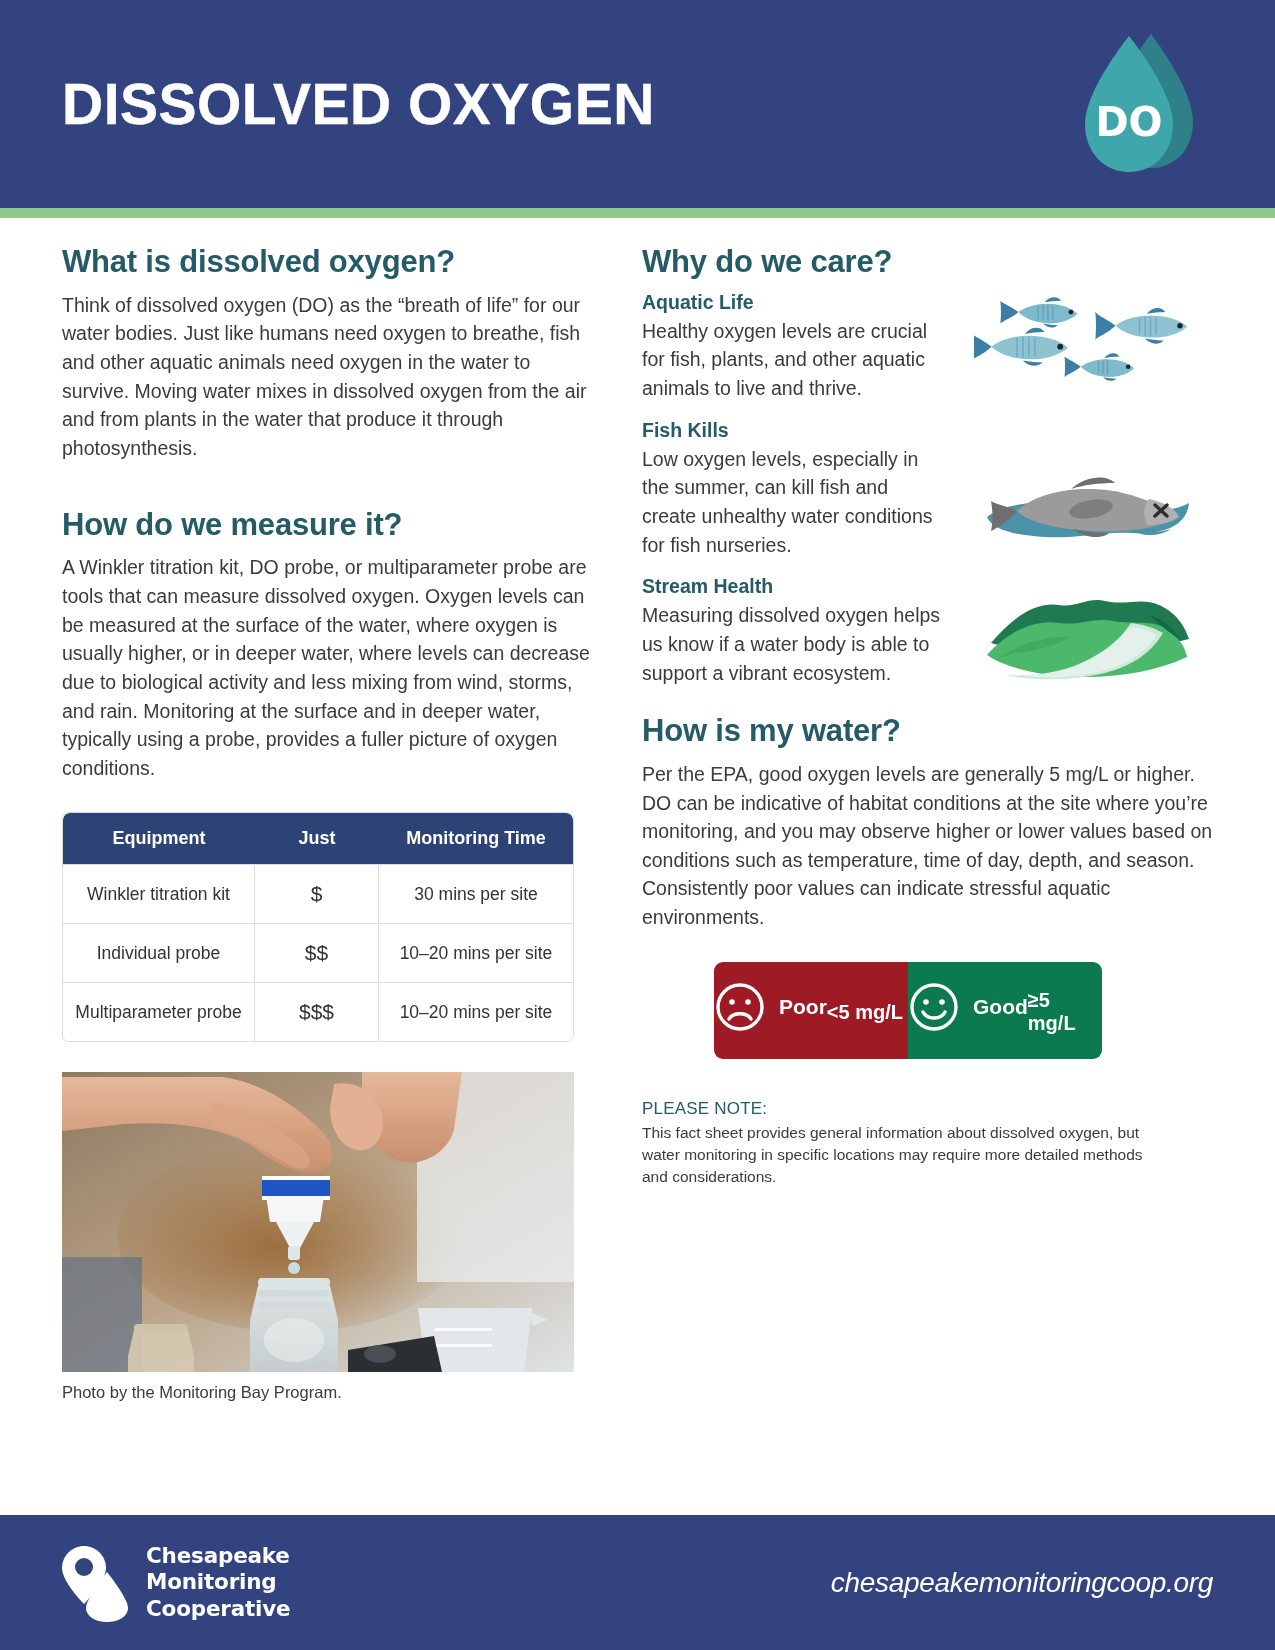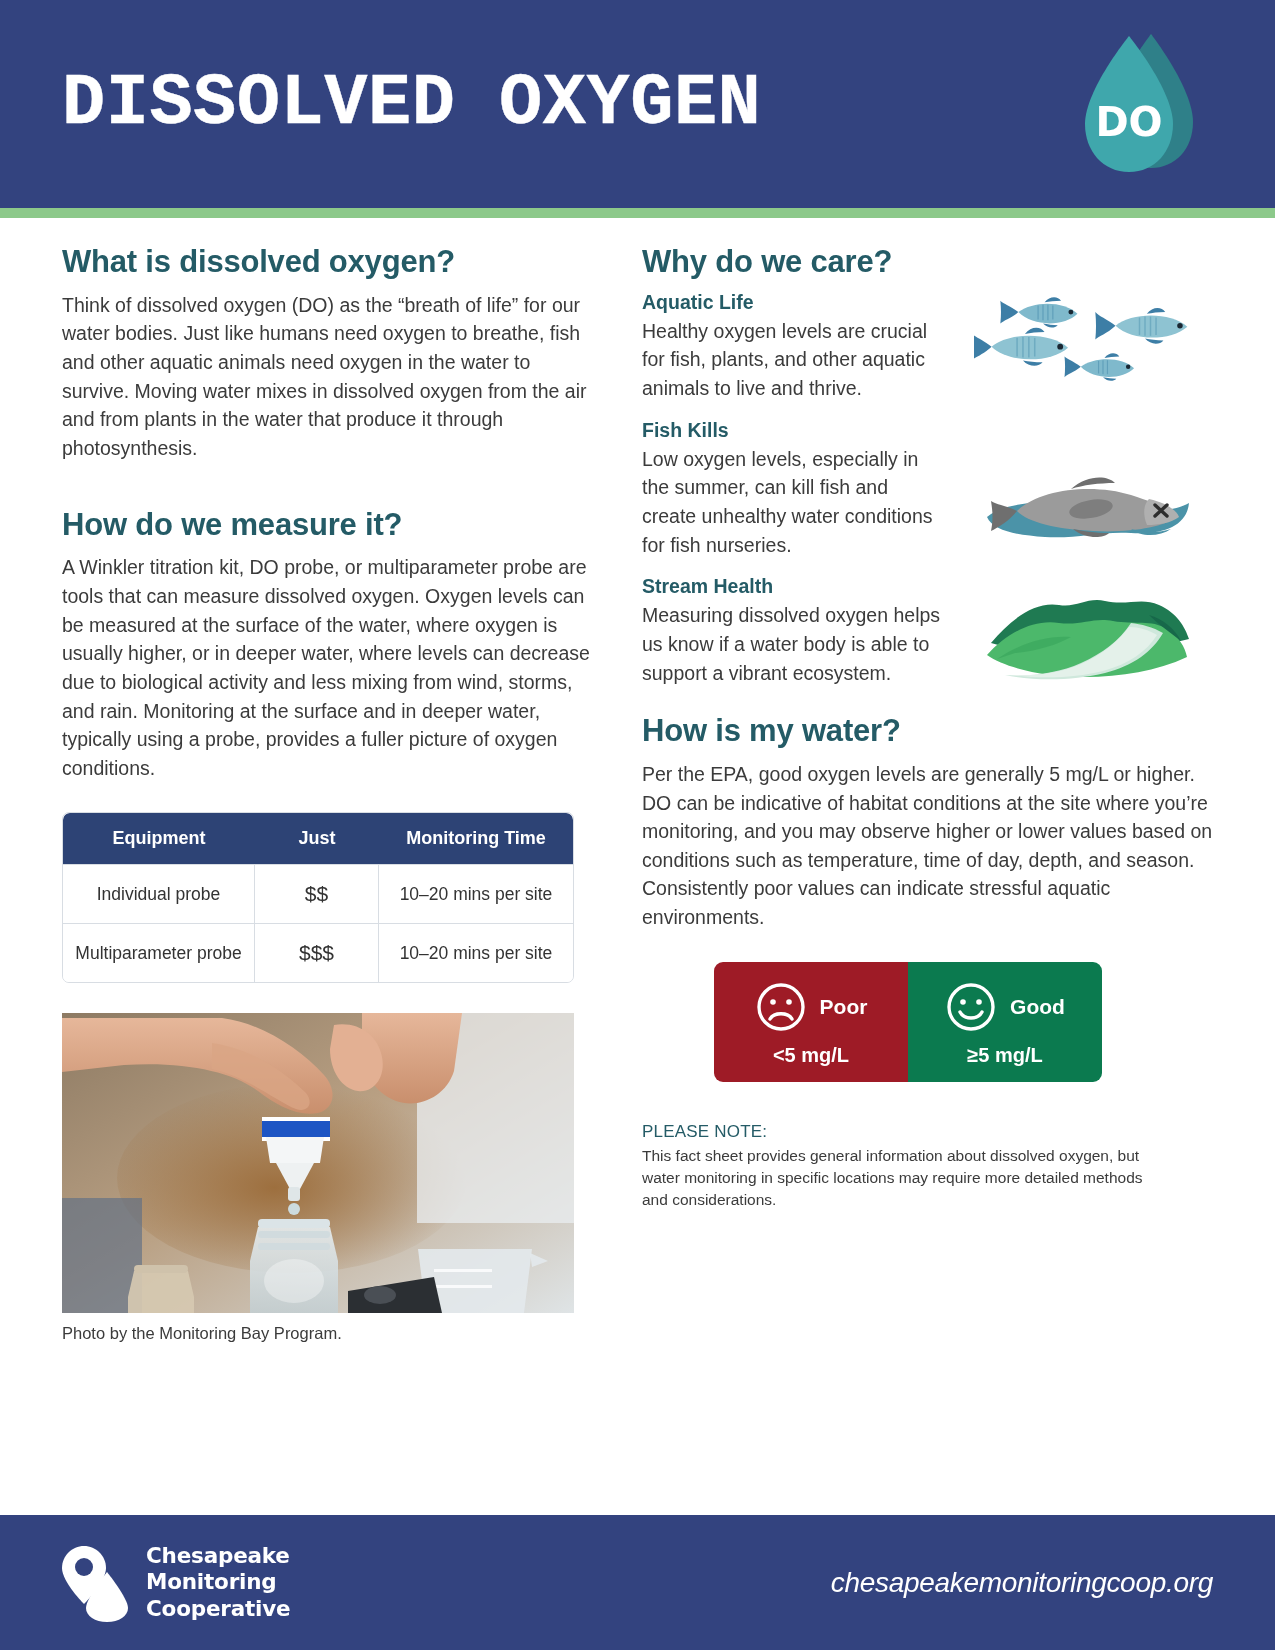--- a/index.html
+++ b/index.html
@@ -22,23 +22,23 @@
   
   .header {
     position: relative;
     height: 208px;
     background: #33437f;
     display: flex;
     align-items: center;
     padding-left: 62px;
   }
   .header-title {
-    font-family: Liberation Mono, monospace;
-    font-weight: bold;
-    font-size: 72px;
+    font-family: Liberation Sans, sans-serif;
+    font-weight: bold;
+    font-size: 57px;
     letter-spacing: 0.5px;
     color: #ffffff;
     line-height: 1;
     text-transform: uppercase;
     -webkit-text-stroke: 0.4px #ffffff;
   }
   .header-droplet {
     position: absolute;
     right: 72px;
     top: 30px;
@@ -147,21 +147,21 @@
     display: flex;
     width: 388px;
     margin: 30px 0 0 72px;
     border-radius: 9px;
     overflow: hidden;
   }
   .badge {
     flex: 1;
     padding: 19px 0 15px 0;
     display: flex;
-    flex-direction: column;
+    flex-direction: row;
     align-items: center;
   }
   .badge-row {
     display: flex;
     align-items: center;
     gap: 13px;
     margin-bottom: 11px;
   }
   .badge-label {
     color: #fff;
@@ -249,20 +249,25 @@
 
       <table class="eq-table">
         <thead>
           <tr>
             <th>Equipment</th>
             <th>Just</th>
             <th>Monitoring Time</th>
           </tr>
         </thead>
         <tbody>
+          <tr>
+            <td class="c-eq">Winkler titration kit</td>
+            <td class="c-cost">$</td>
+            <td>30 mins per site</td>
+          </tr>
           <tr>
             <td class="c-eq">Individual probe</td>
             <td class="c-cost">$$</td>
             <td>10–20 mins per site</td>
           </tr>
           <tr>
             <td class="c-eq">Multiparameter probe</td>
             <td class="c-cost">$$$</td>
             <td>10–20 mins per site</td>
           </tr>

